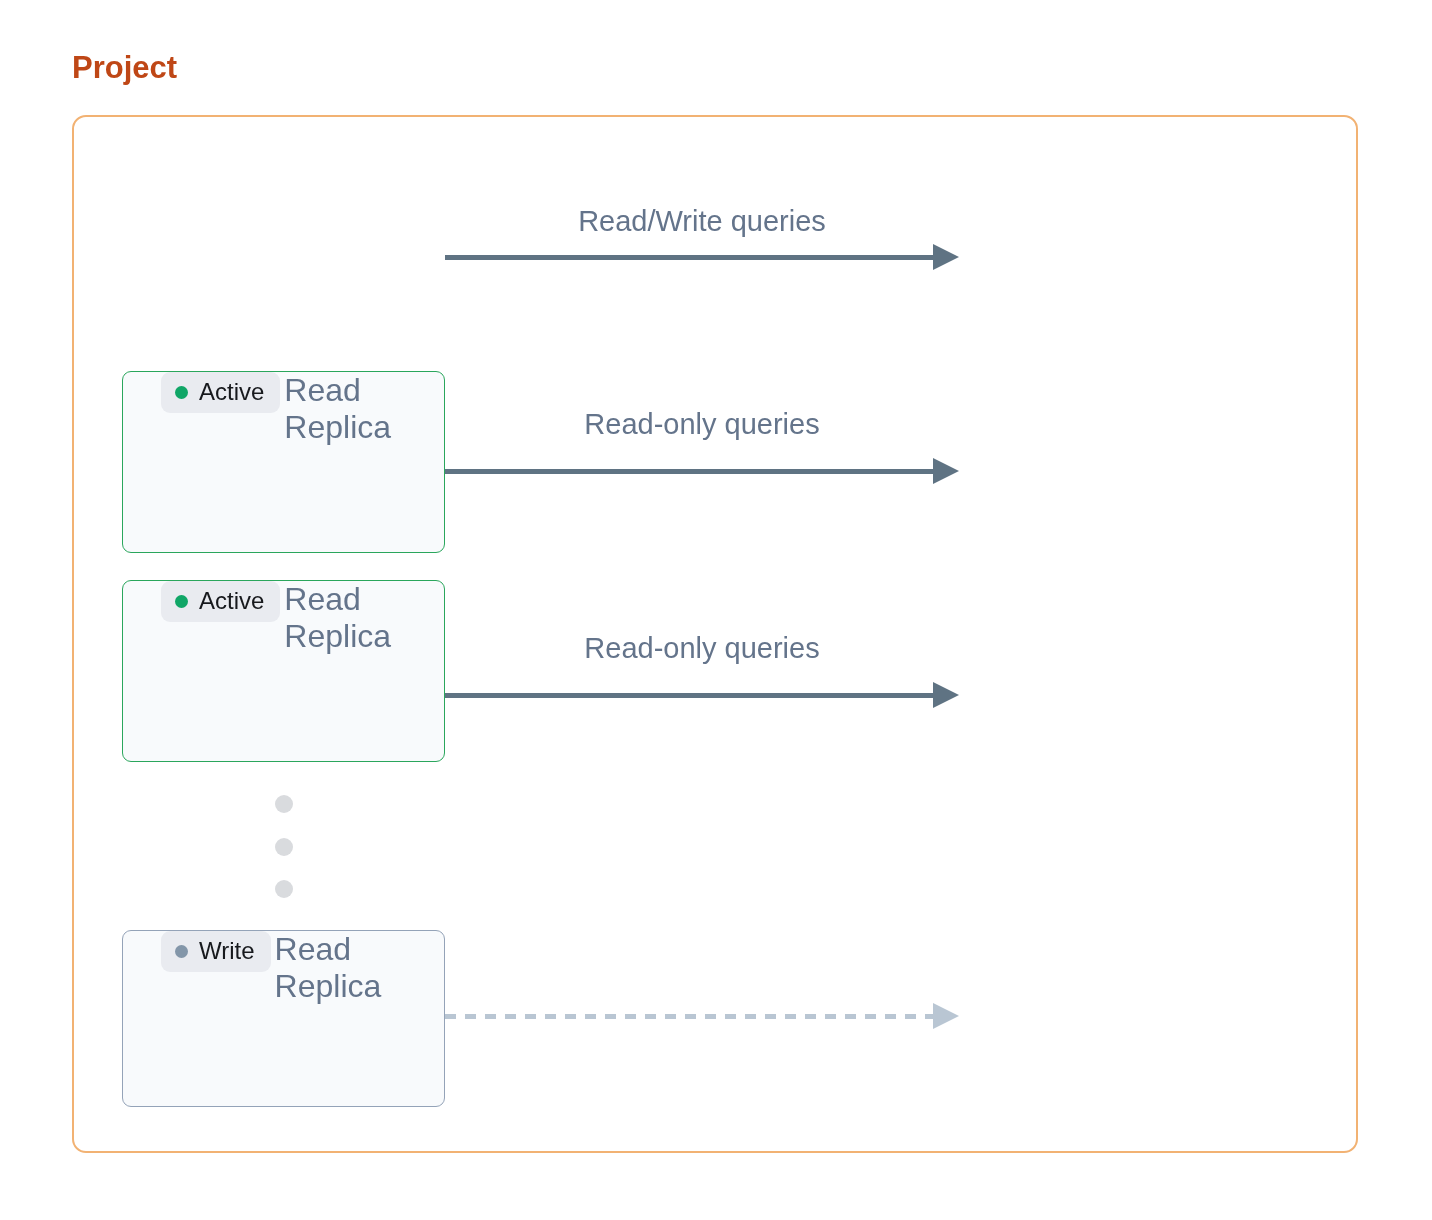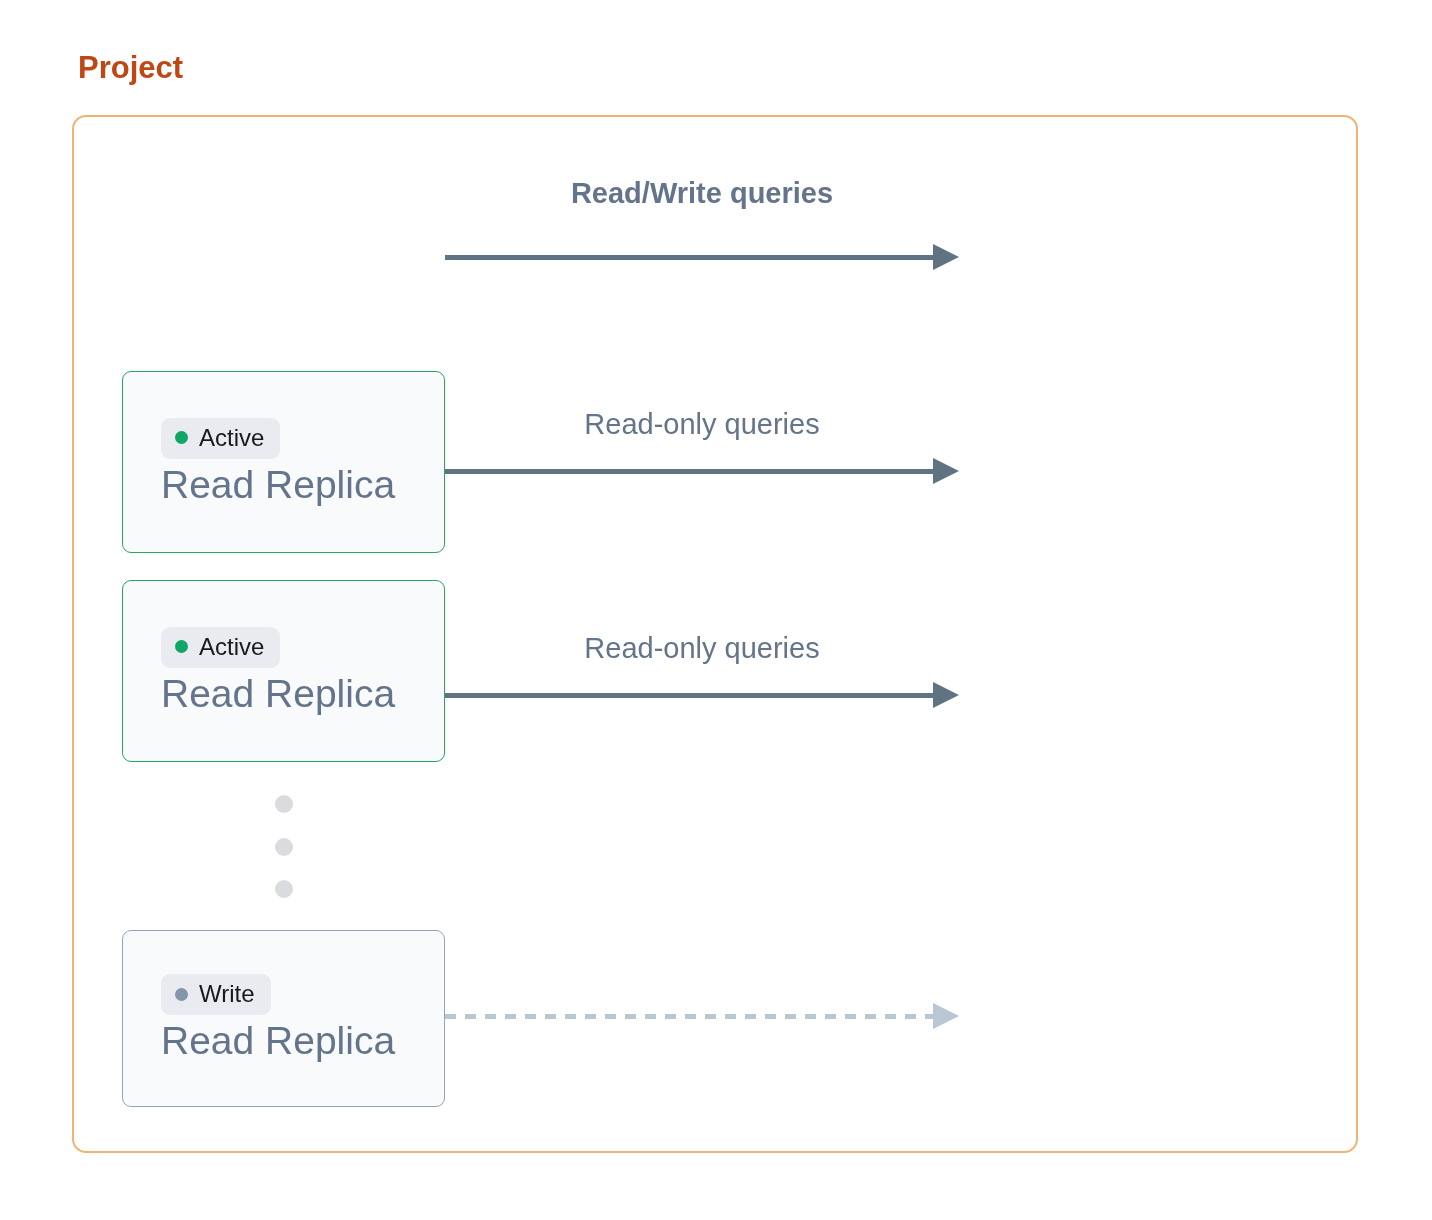--- a/index.html
+++ b/index.html
@@ -1,50 +1,50 @@
 <!DOCTYPE html>
 <html style="--title-color: #bf4716; --project-border: #f2b273; --primary-fill: #e8eaee; --primary-border: #64748b; --replica-fill: #f8fafc; --active-border: #2aa65c; --idle-border: #94a3b8; --badge-bg: #e9ebf0; --active-dot: #10a667; --idle-dot: #8396a9; --storage-fill: #e8ebf0; --storage-border: #7b8ca0; --arrow-color: #5f7383; --dashed-color: #b9c6d3; --dots-color: #d9dbde; --dark-text: #1f2937; --muted-text: #64748b;"><head>
 <meta charset="utf-8">
 <style>
   html,body{margin:0;padding:0;background:#ffffff;}
   body{font-family:"Liberation Sans","DejaVu Sans",sans-serif;}
   .canvas{position:relative;width:1432px;height:1220px;background:#fff;overflow:hidden;}
 
-  .page-title{position:absolute;left:78px;top:50px;font-size:31px;font-weight:700;color:var(--title-color);}
+  .page-title{position:absolute;left:72px;top:50px;font-size:31px;font-weight:700;color:var(--title-color);}
 
   .project-box{position:absolute;left:72px;top:115px;width:1286px;height:1038px;
     border:2px solid var(--project-border);border-radius:14px;background:#fff;box-sizing:border-box;}
 
   .node{position:absolute;box-sizing:border-box;border-radius:9px;}
   .primary-node{left:48px;top:51px;width:323px;height:172px;background:var(--primary-fill);
     border:1.5px solid var(--primary-border);display:flex;align-items:center;padding-left:38px;}
   .primary-label{font-size:31px;font-weight:700;color:var(--dark-text);line-height:1.55;width:210px;}
 
   .replica-node{left:48px;width:323px;height:182px;background:var(--replica-fill);
-    display:flex;flex-direction:column;justify-content:center;align-items:flex-start;
+    display:flex;justify-content:center;align-items:flex-start;
     gap:4px;padding-left:38px;}
   .replica-active{border:1.5px solid var(--active-border);}
   .replica-idle-node{border:1.5px solid var(--idle-border);top:813px;height:177px;}
   .replica-1{top:254px;}
   .replica-2{top:463px;}
 
   .badge{display:inline-flex;align-items:center;gap:11px;background:var(--badge-bg);
     border-radius:9px;padding:6px 16px 7px 14px;font-size:24px;color:#17191d;}
   .dot{width:13px;height:13px;border-radius:50%;}
   .dot-active{background:var(--active-dot);}
   .dot-idle{background:var(--idle-dot);}
-  .replica-label{font-size:39px;color:var(--muted-text);}
+  .replica-label{font-size:32px;color:var(--muted-text);}
 
   .storage-node{left:916px;top:50px;width:322px;height:940px;background:var(--storage-fill);
     border:2px solid var(--storage-border);display:flex;align-items:center;justify-content:center;}
   .storage-label{font-size:31px;font-weight:700;color:var(--dark-text);}
 
   .arrow-label{position:absolute;left:371px;width:514px;text-align:center;
     font-size:29px;color:var(--muted-text);}
-  .lbl-1{top:60px;font-weight:bold;}
+  .lbl-1{top:88px;}
   .lbl-2{top:291px;}
   .lbl-3{top:515px;}
 
   .arrow-line{position:absolute;left:371px;width:488px;height:5px;background:var(--arrow-color);}
   .line-1{top:138px;}
   .line-2{top:352px;}
   .line-3{top:576px;}
   .arrow-head{position:absolute;width:0;height:0;
     border-top:13px solid transparent;border-bottom:13px solid transparent;
     border-left:26px solid var(--arrow-color);left:859px;}

